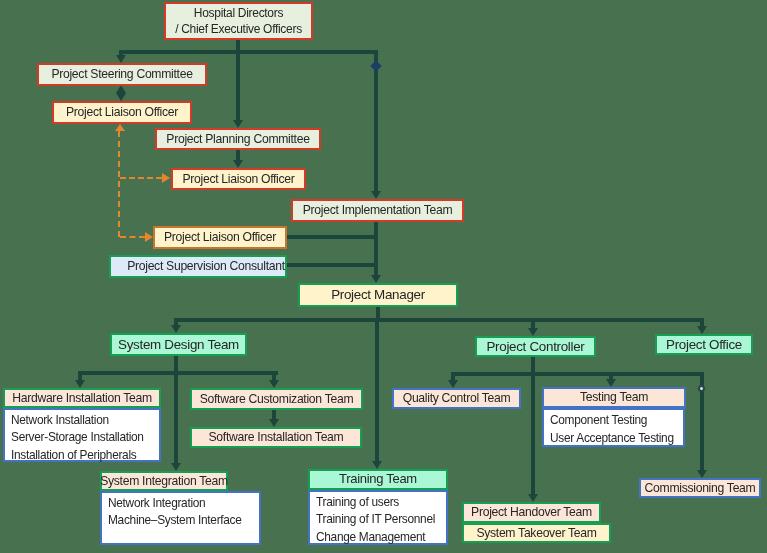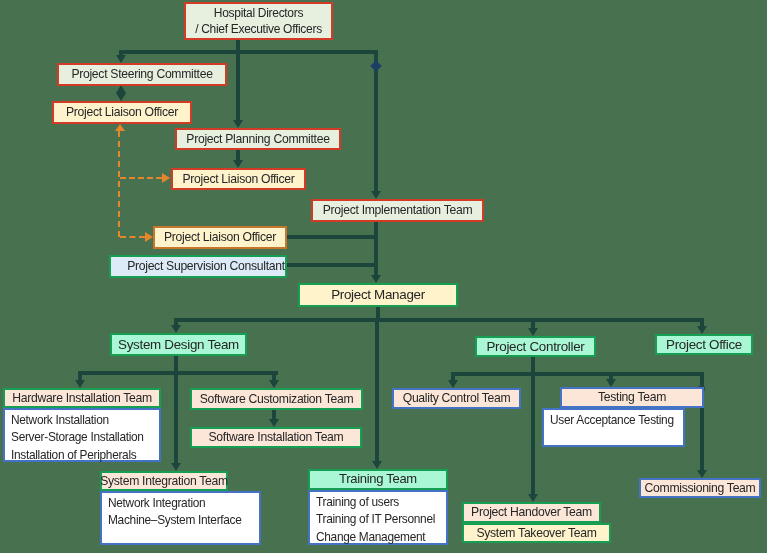--- a/index.html
+++ b/index.html
@@ -12,21 +12,21 @@
     overflow:hidden;
   }
   
   .node{
     position:absolute;box-sizing:border-box;
     display:flex;align-items:center;justify-content:center;
     font-size:12.2px;letter-spacing:-0.3px;line-height:1.15;
     white-space:nowrap;text-align:center;
   }
   .big{font-size:13.4px;}
-  .sage{background:var(--fill_sage,#e7efdf);margin-left:20px;}
+  .sage{background:var(--fill_sage,#e7efdf);}
   .yellow{background:var(--fill_yellow,#fff3cc);}
   .mint{background:var(--fill_mint,#a9f7d4);}
   .peach{background:var(--fill_peach,#fbe6d8);}
   .lblue{background:var(--fill_blue,#dcebf7);padding-left:16px;}
   .white{background:var(--fill_white,#ffffff);}
   .b-red{border:2px solid var(--border_red,#d43b26);}
   .b-green{border:2px solid var(--border_green,#169e53);}
   .b-blue{border:2px solid var(--border_blue,#4472c4);}
   .b-orange{border:2px solid var(--border_orange,#c9762d);}
   .two-line{flex-direction:column;line-height:16px;font-size:12px;}
@@ -197,24 +197,25 @@
   <div class="node white b-blue list" style="left:308px;top:490px;width:140px;height:55px;">
     <div>Training of users</div>
     <div>Training of IT Personnel</div>
     <div>Change Management</div>
   </div>
 
   <div class="node peach b-blue" style="left:392px;top:388px;width:129px;height:21px;">
     <span>Quality Control Team</span>
   </div>
 
-  <div class="node peach b-blue" style="left:542px;top:387px;width:144px;height:21px;margin-left:18px;">
+  <div class="node peach b-blue" style="left:542px;top:387px;width:144px;height:21px;">
     <span>Testing Team</span>
   </div>
   <div class="node white b-blue list tt-list" style="left:542px;top:408px;width:143px;height:39px;">
+    <div>Component Testing</div>
     <div>User Acceptance Testing</div>
   </div>
 
   <div class="node peach b-blue" style="left:639px;top:478px;width:122px;height:20px;">
     <span>Commissioning Team</span>
   </div>
 
   <div class="node peach b-green" style="left:462px;top:502px;width:139px;height:21px;">
     <span>Project Handover Team</span>
   </div>

